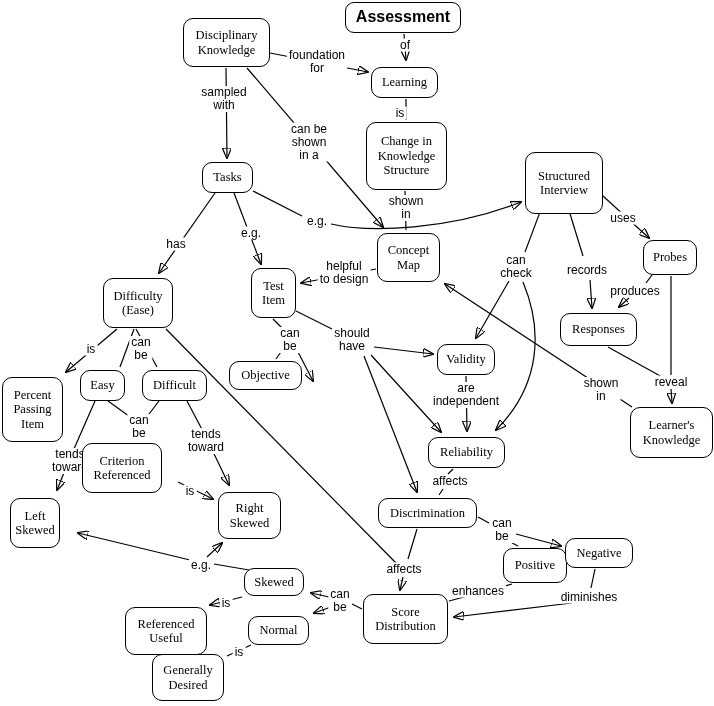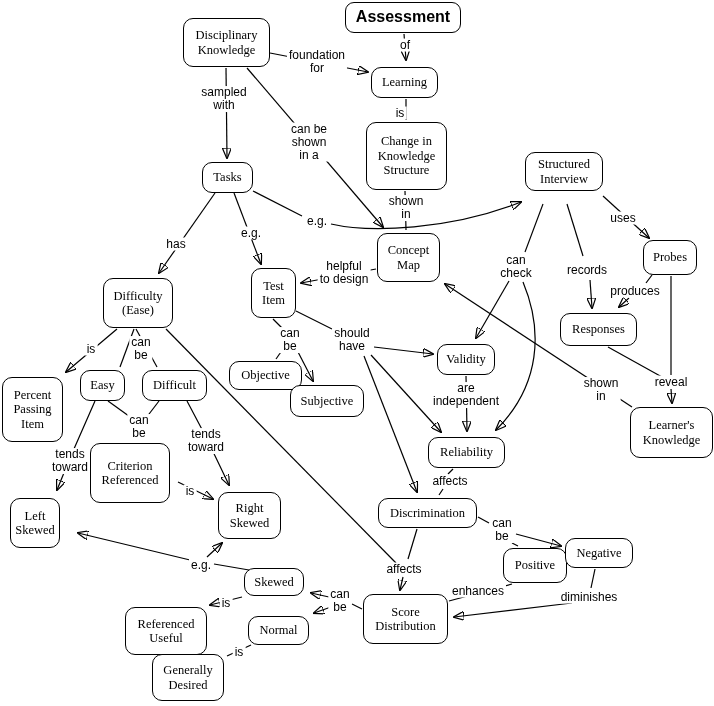--- a/index.html
+++ b/index.html
@@ -147,21 +147,21 @@
     </div>
   <div class="node" style="left:371px;top:67px;width:67px;height:31px">
       <span>Learning</span>
     </div>
   <div class="node" style="left:366px;top:122px;width:81px;height:68px">
       <span>Change in Knowledge Structure</span>
     </div>
   <div class="node" style="left:202px;top:162px;width:51px;height:31px">
       <span>Tasks</span>
     </div>
-  <div class="node" style="left:525px;top:152px;width:78px;height:39px">
+  <div class="node" style="left:525px;top:152px;width:78px;height:62px">
       <span>Structured Interview</span>
     </div>
   <div class="node" style="left:643px;top:240px;width:54px;height:35px">
       <span>Probes</span>
     </div>
   <div class="node" style="left:377px;top:233px;width:63px;height:49px">
       <span>Concept Map</span>
     </div>
   <div class="node" style="left:251px;top:268px;width:45px;height:50px">
       <span>Test Item</span>
@@ -186,24 +186,21 @@
     </div>
   <div class="node" style="left:80px;top:370px;width:45px;height:31px">
       <span>Easy</span>
     </div>
   <div class="node" style="left:142px;top:370px;width:65px;height:31px">
       <span>Difficult</span>
     </div>
   <div class="node" style="left:229px;top:361px;width:73px;height:29px">
       <span>Objective</span>
     </div>
-  <div class="node" style="left:290px;top:385px;width:74px;height:32px">
-      <span>Subjective</span>
-    </div>
-  <div class="node" style="left:90px;top:443px;width:80px;height:60px">
+  <div class="node" style="left:82px;top:443px;width:80px;height:50px">
       <span>Criterion Referenced</span>
     </div>
   <div class="node" style="left:10px;top:498px;width:50px;height:50px">
       <span>Left Skewed</span>
     </div>
   <div class="node" style="left:378px;top:498px;width:99px;height:30px">
       <span>Discrimination</span>
     </div>
   <div class="node" style="left:218px;top:492px;width:63px;height:47px">
       <span>Right Skewed</span>

